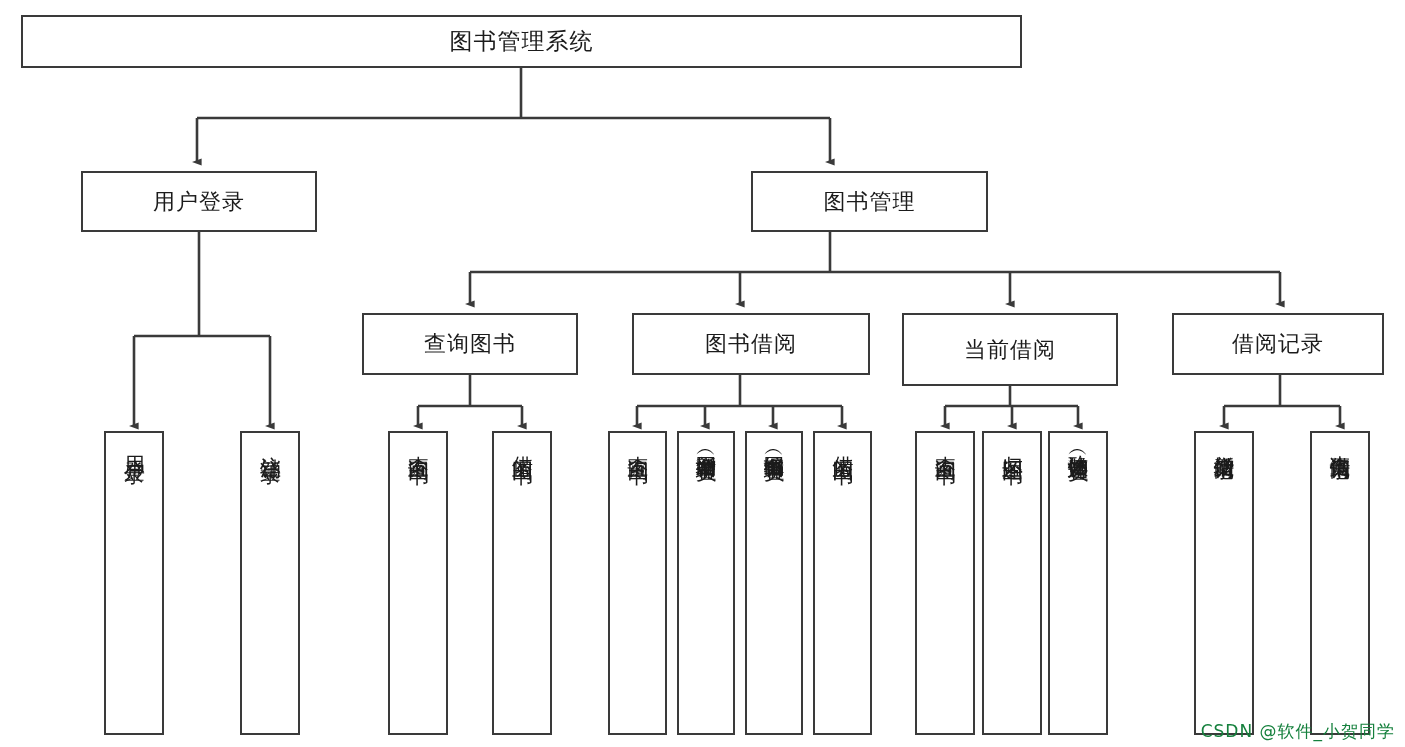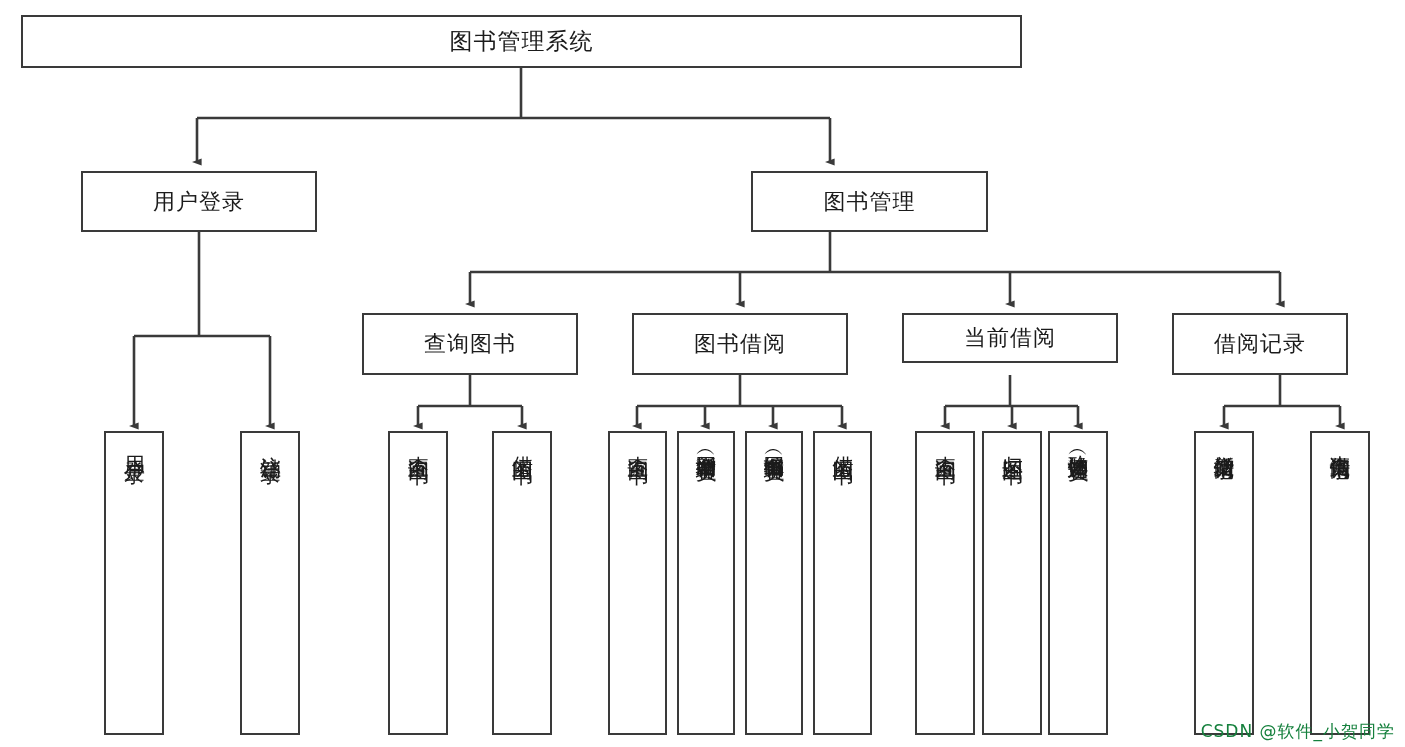--- a/index.html
+++ b/index.html
@@ -127,27 +127,27 @@
   <div class="node h" style="left:81px;top:171px;width:236px;height:61px;">
     <span>用户登录</span>
   </div>
   <div class="node h" style="left:711px;top:171px;width:237px;height:61px;margin-left:40px;">
     <span>图书管理</span>
   </div>
 
   <div class="node h" style="left:362px;top:313px;width:216px;height:62px;">
     <span>查询图书</span>
   </div>
-  <div class="node h" style="left:632px;top:313px;width:216px;height:62px;">
+  <div class="node h" style="left:632px;top:313px;width:238px;height:62px;">
     <span>图书借阅</span>
   </div>
-  <div class="node h" style="left:902px;top:313px;width:216px;height:50px;">
+  <div class="node h" style="left:902px;top:313px;width:216px;height:73px;">
     <span>当前借阅</span>
   </div>
-  <div class="node h" style="left:1172px;top:313px;width:176px;height:62px;">
+  <div class="node h" style="left:1172px;top:313px;width:212px;height:62px;">
     <span>借阅记录</span>
   </div>
 
   <div class="node v" style="left:104px;top:431px;width:60px;height:304px;">
     <span class="vtext">用户登录</span>
   </div>
   <div class="node v" style="left:240px;top:431px;width:60px;height:304px;">
     <span class="vtext">注销登录</span>
   </div>
 

